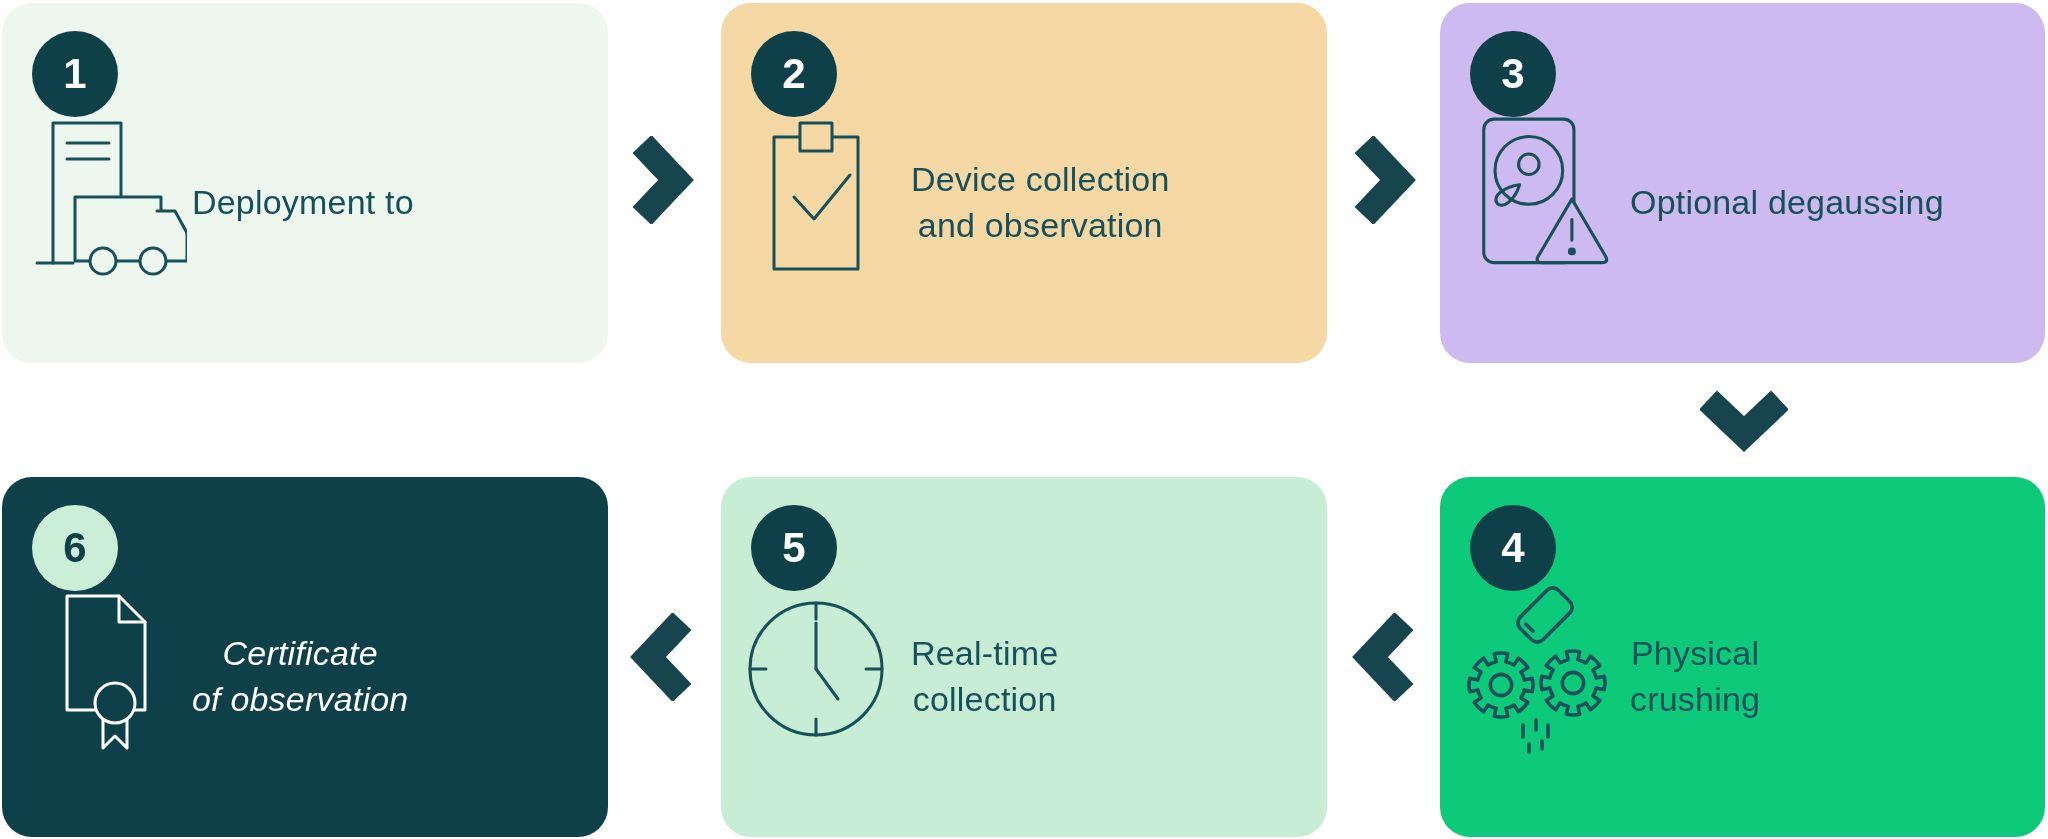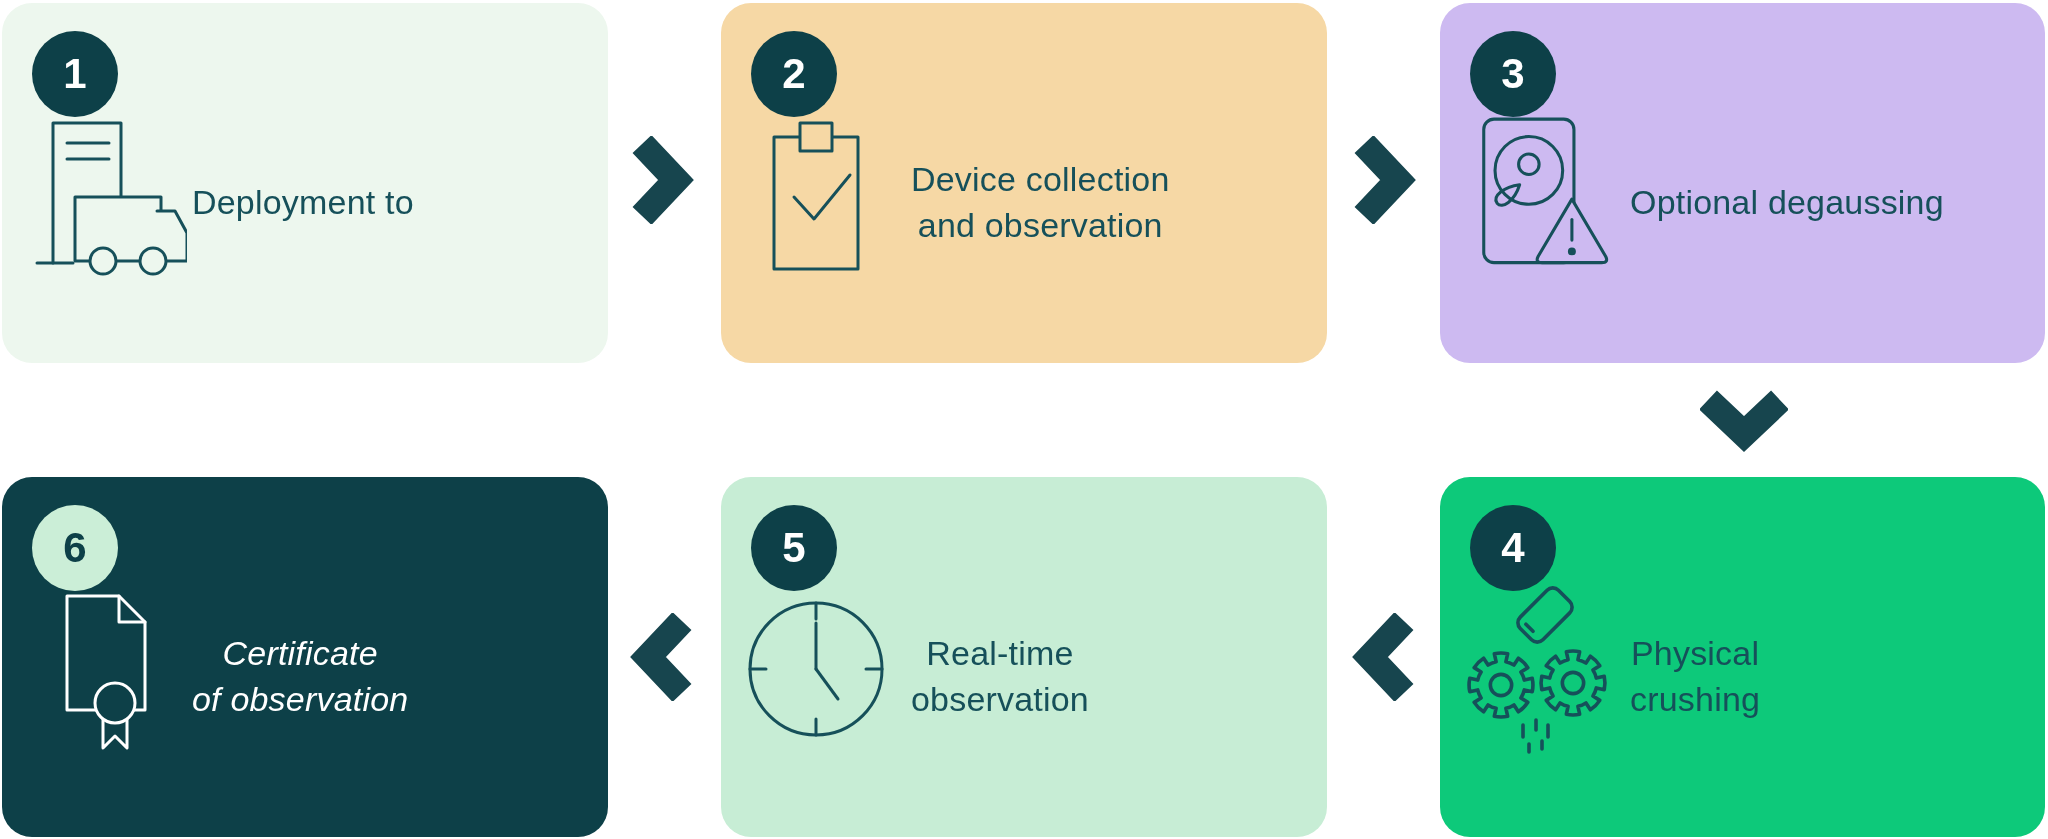--- a/index.html
+++ b/index.html
@@ -152,21 +152,21 @@
           <line x1="82" y1="16" x2="82" y2="32"></line>
           <line x1="148" y1="82" x2="132" y2="82"></line>
           <line x1="82" y1="148" x2="82" y2="132"></line>
           <line x1="16" y1="82" x2="32" y2="82"></line>
           <line x1="82" y1="82" x2="82" y2="36"></line>
           <line x1="82" y1="82" x2="104" y2="112"></line>
         </svg>
       </div>
       <div class="label">
         <div>Real-time</div>
-        <div>observation</div>
+        <div>collection</div>
       </div>
     </div>
   </div>
 
   <div class="card pos-r2c3 bg4">
     <div class="badge">
         <span>4</span>
       </div>
     <div class="card-content">
       <div class="icon-box">

